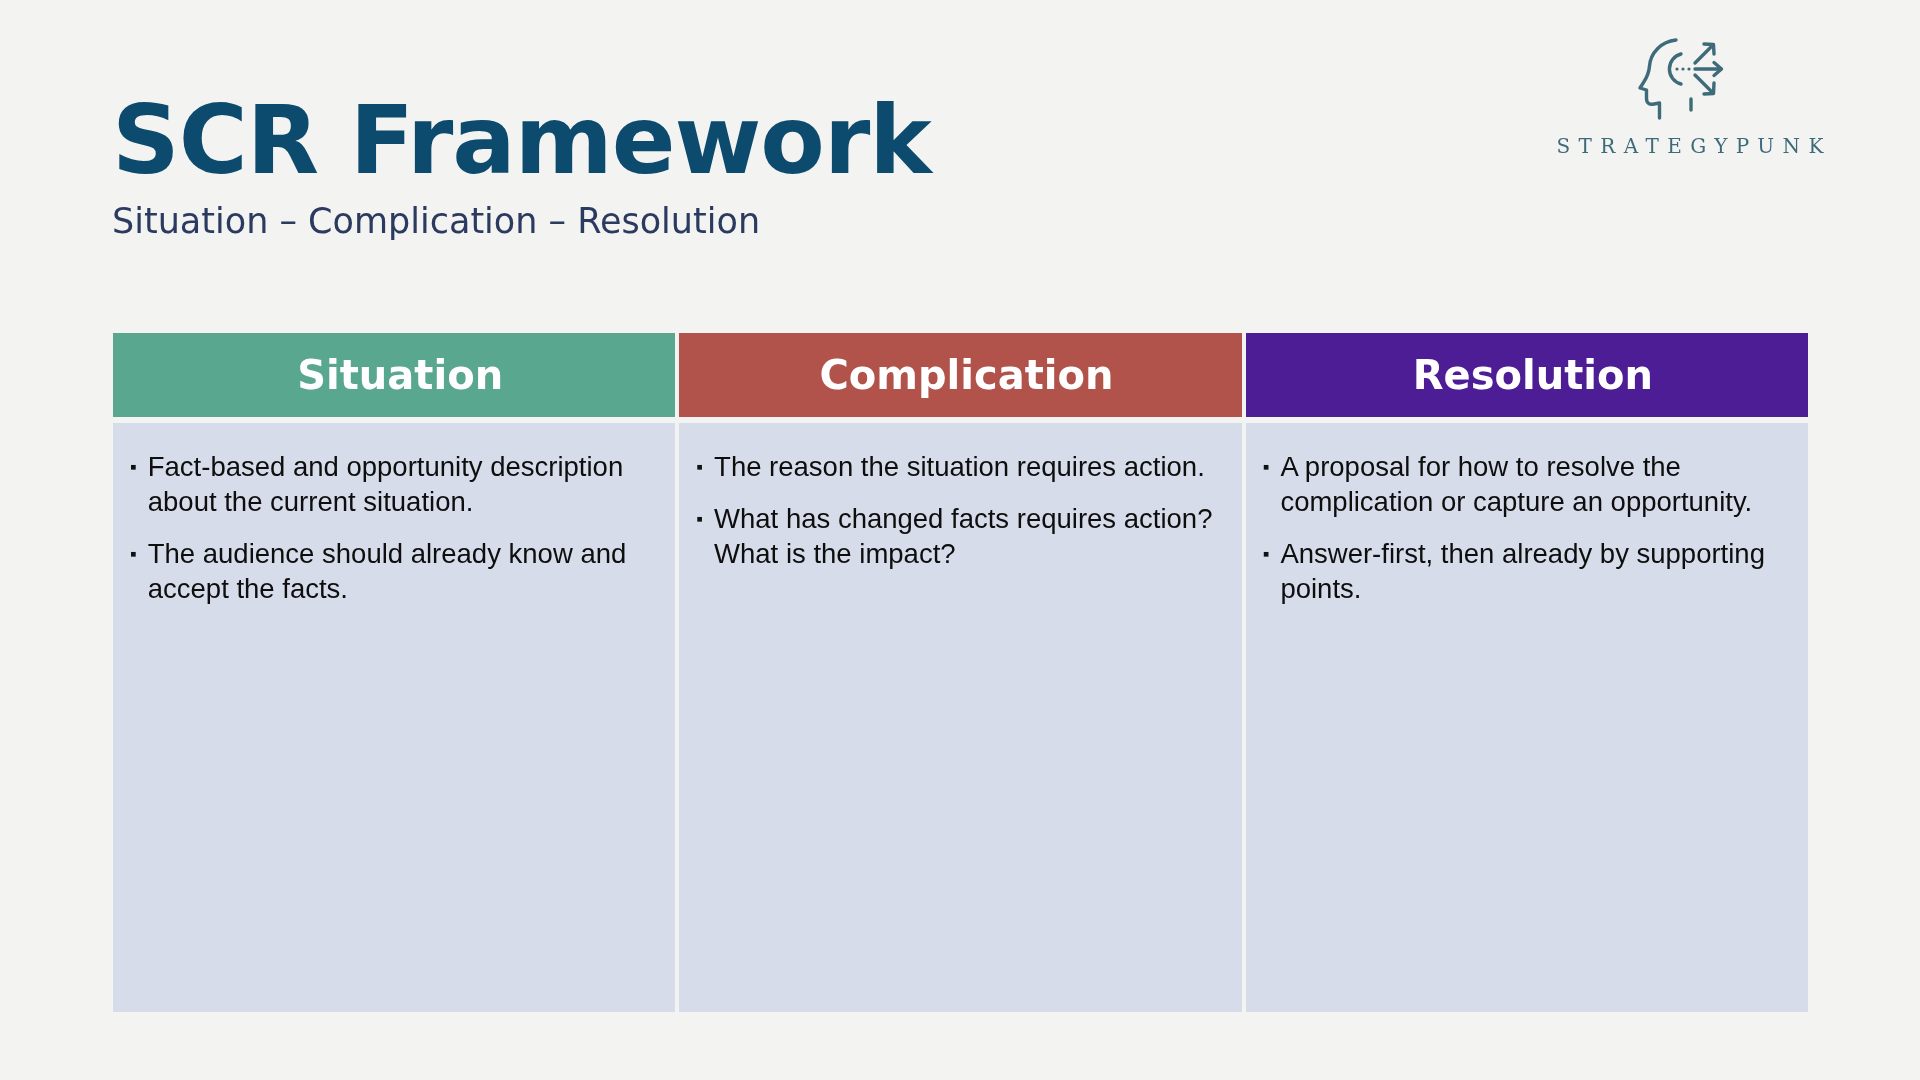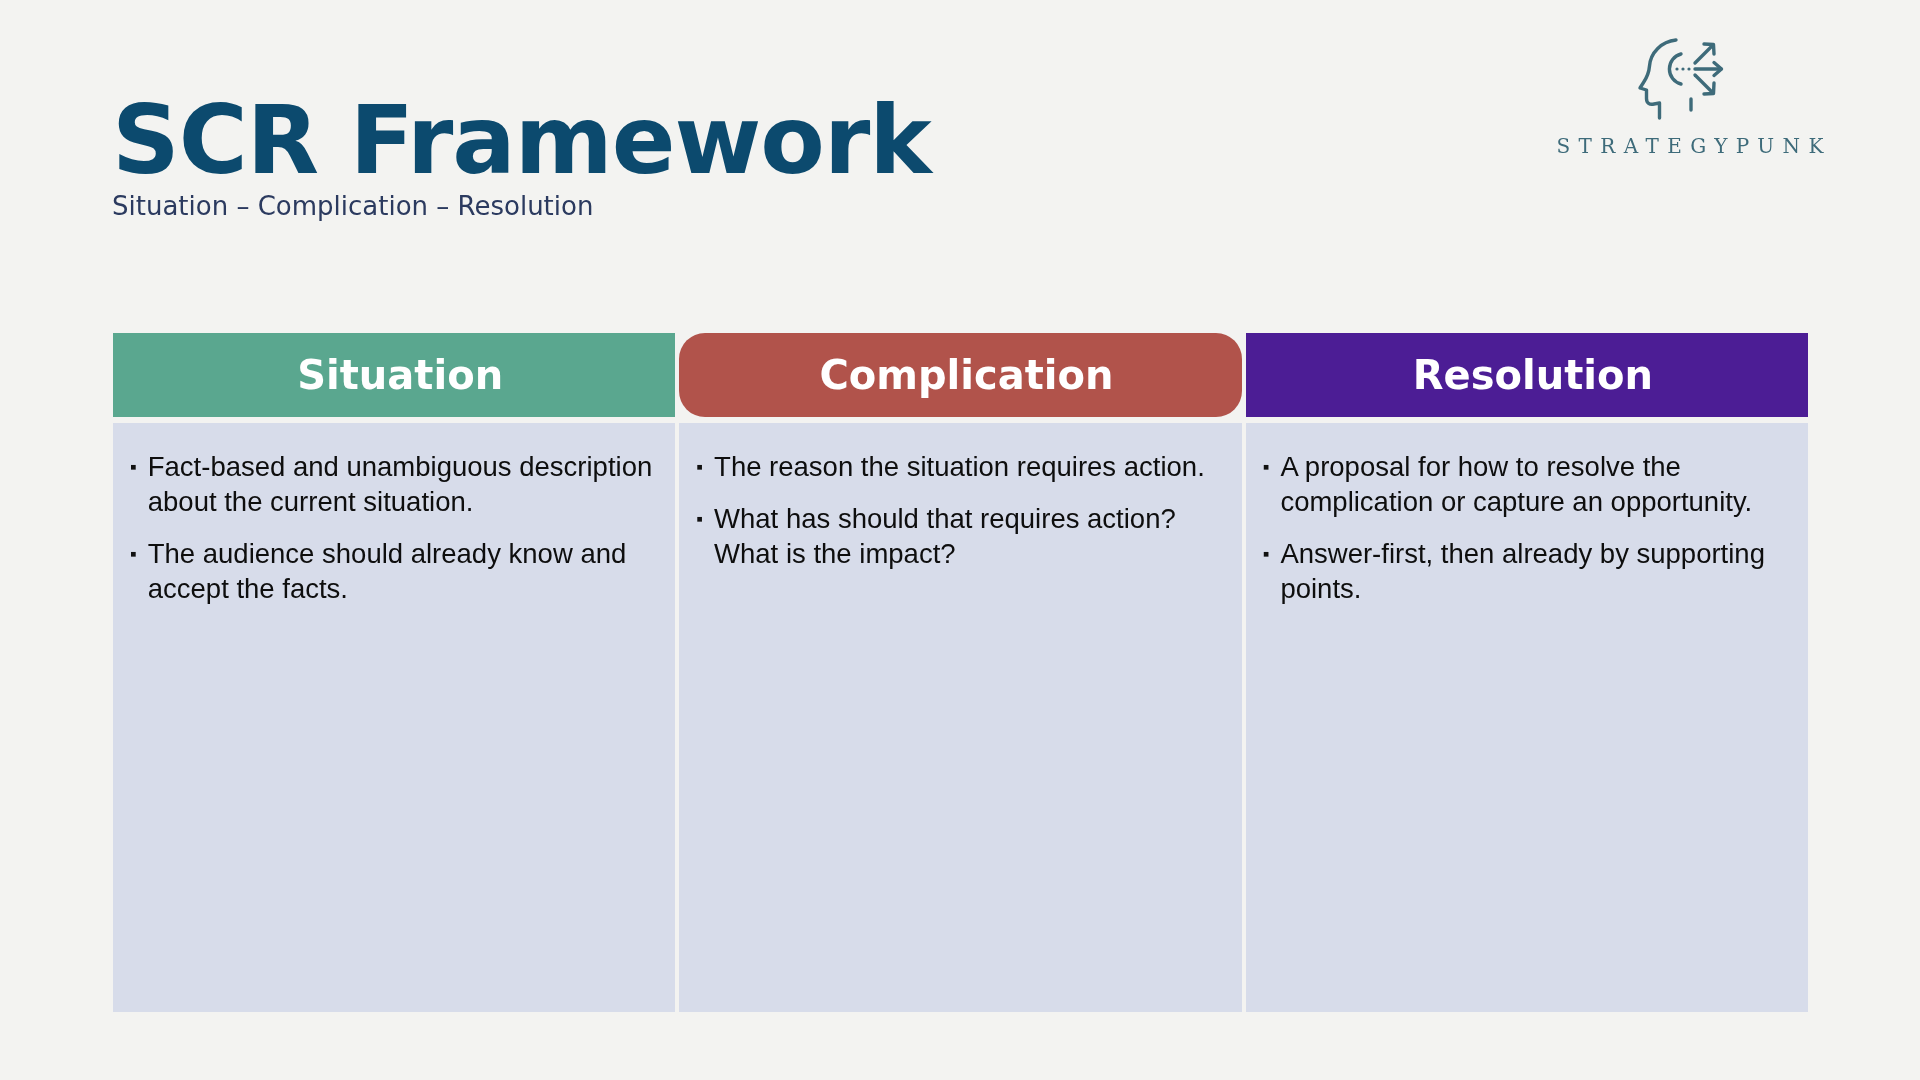--- a/index.html
+++ b/index.html
@@ -15,23 +15,24 @@
   .title-block { position:absolute; left:112px; top:92px; }
   .page-title {
     font-family:"DejaVu Sans", sans-serif;
     font-weight:bold;
     font-size:94px;
     line-height:1.05;
     letter-spacing:-1px;
     color:#3d7bf0;
   }
   .page-subtitle {
+    margin-top:10px;
     font-family:"DejaVu Sans", sans-serif;
     font-weight:normal;
-    font-size:26px;
+    font-size:35px;
     color:#2b3a5f;
   }
 
   
   .logo { position:absolute; left:1548px; top:36px; width:262px; text-align:center; }
   .logo svg { display:block; margin:0 auto; }
   .logo-text {
     margin-top:4px;
     font-family:"DejaVu Serif", serif;
     font-size:20px;
@@ -109,42 +110,42 @@
         <path d="M85 47 L84.5 57.5 L75 58"></path>
 
       <path d="M62 63 L62 74"></path>
     </svg>
     <div class="logo-text" style="color: rgb(62, 107, 122);">STRATEGYPUNK</div>
   </div>
 
   <section class="scr-table">
 
     <div class="col-header" style="background-color: rgb(90, 167, 143);">Situation</div>
-    <div class="col-header" style="background-color: rgb(177, 83, 75); border-radius: 26px;">Complication</div>
+    <div class="col-header" style="background-color: rgb(177, 83, 75);">Complication</div>
     <div class="col-header" style="background-color: #4c1d95;">Resolution</div>
 
     <div class="col-body" style="background-color: rgb(215, 220, 234);">
       <div class="bullet">
         <span class="bullet-marker">▪</span>
-        <span>Fact-based and unambiguous description about the current situation.</span>
+        <span>Fact-based and opportunity description about the current situation.</span>
       </div>
       <div class="bullet">
         <span class="bullet-marker">▪</span>
         <span>The audience should already know and accept the facts.</span>
       </div>
     </div>
 
     <div class="col-body" style="background-color: rgb(215, 220, 234);">
       <div class="bullet">
         <span class="bullet-marker">▪</span>
         <span>The reason the situation requires action.</span>
       </div>
       <div class="bullet">
         <span class="bullet-marker">▪</span>
-        <span>What has should that requires action? What is the impact?</span>
+        <span>What has changed facts requires action? What is the impact?</span>
       </div>
     </div>
 
     <div class="col-body" style="background-color: rgb(215, 220, 234);">
       <div class="bullet">
         <span class="bullet-marker">▪</span>
         <span>A proposal for how to resolve the complication or capture an opportunity.</span>
       </div>
       <div class="bullet">
         <span class="bullet-marker">▪</span>

